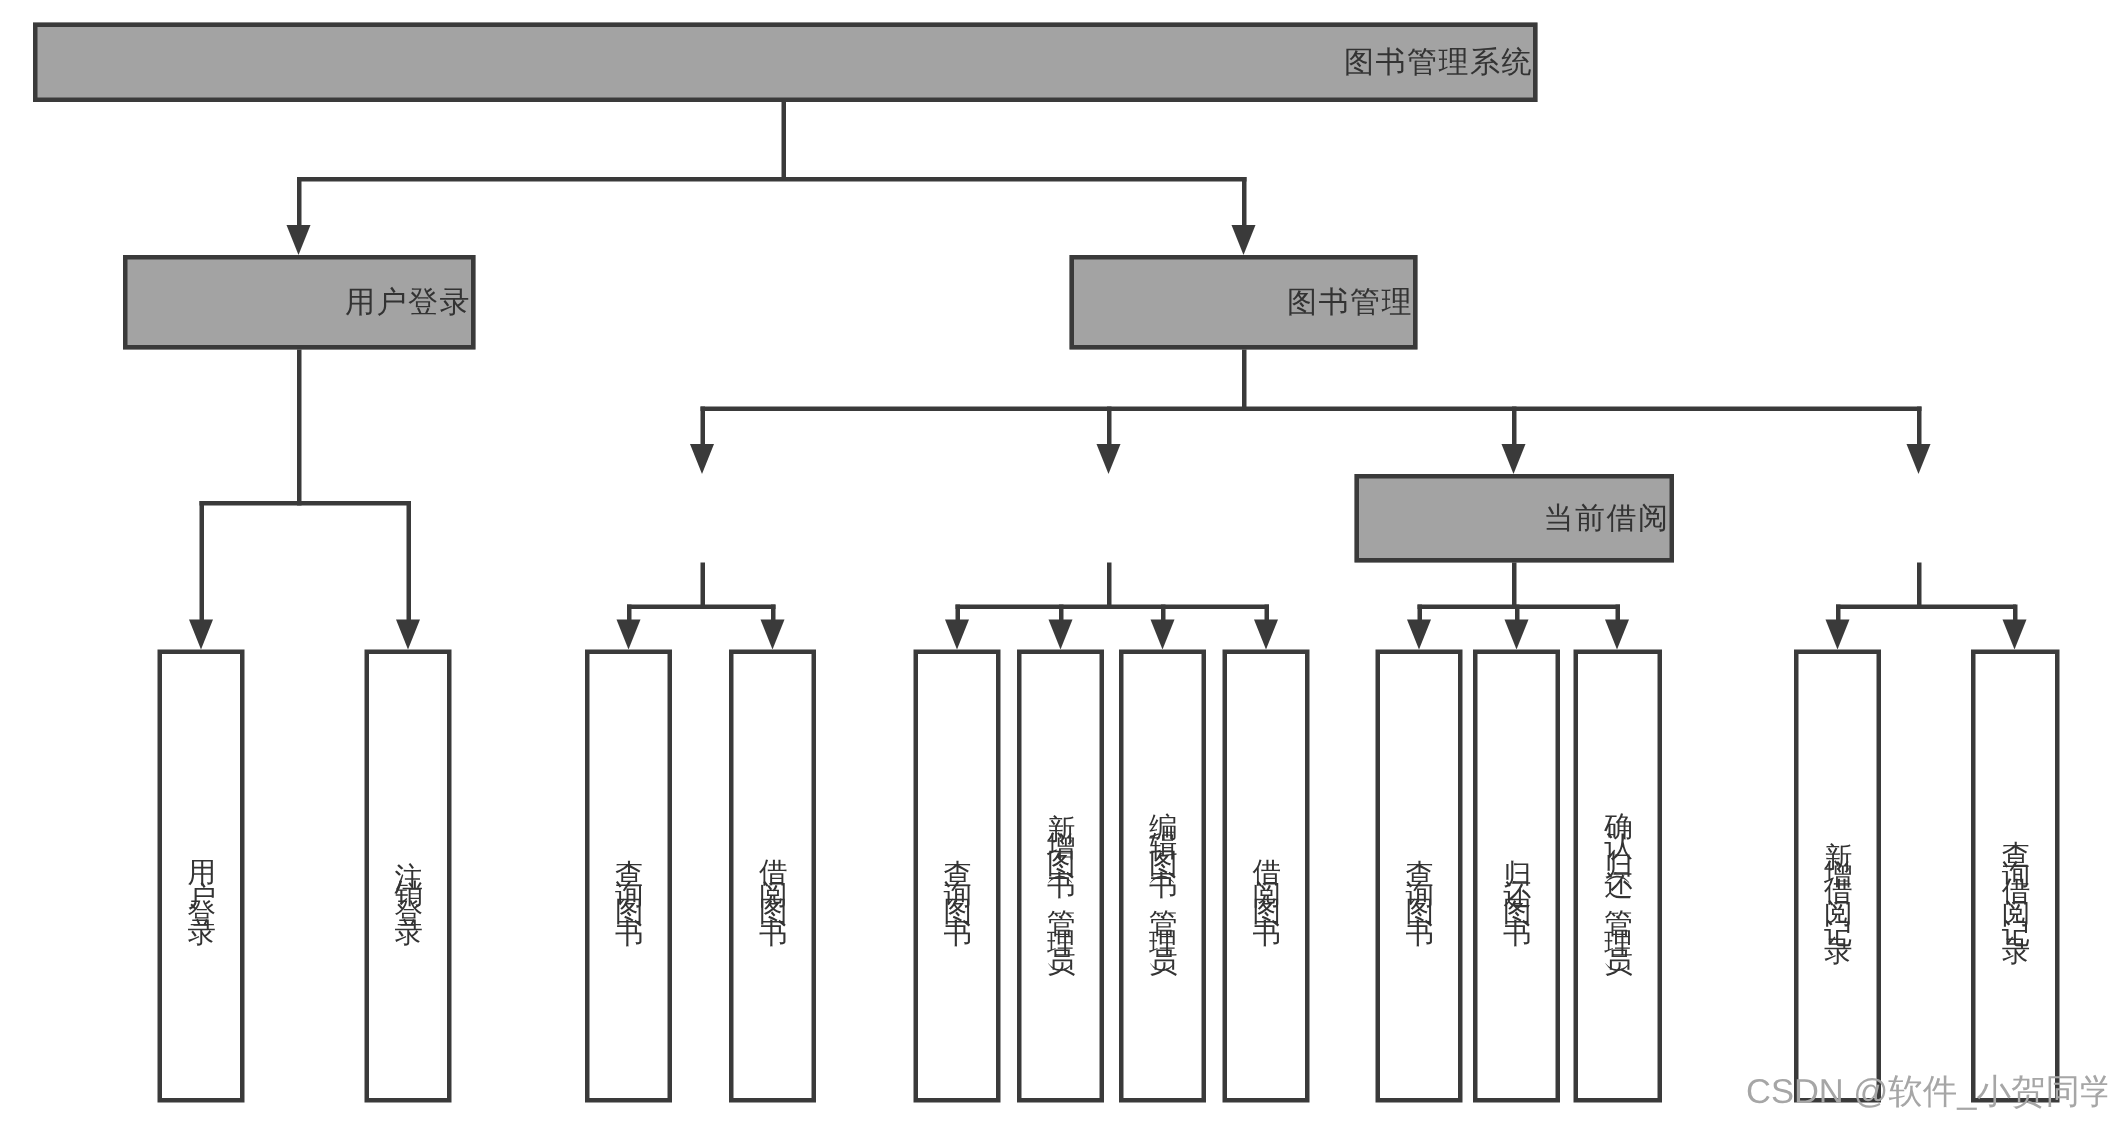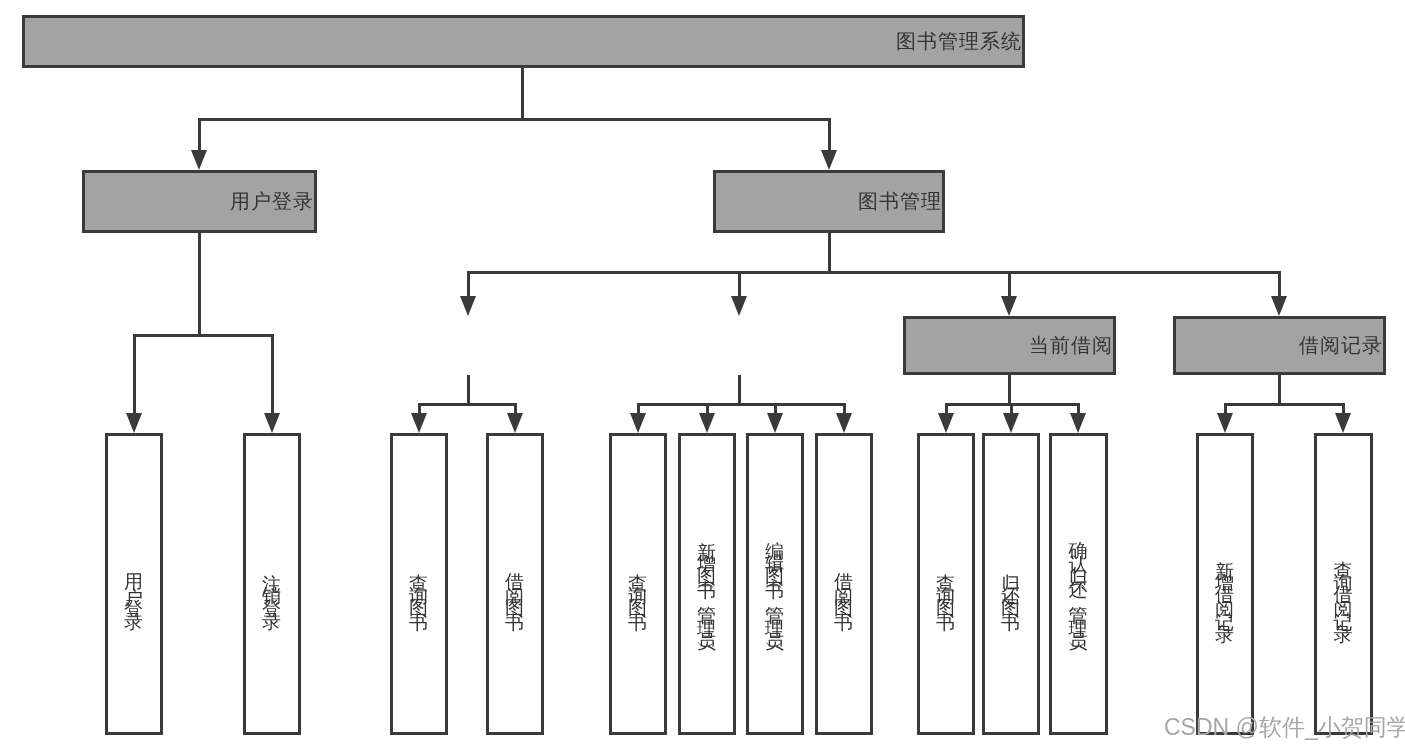--- a/index.html
+++ b/index.html
@@ -78,23 +78,20 @@
   <div class="vline" style="left:738px;top:271px;height:27px;"></div>
   <div class="arrow" style="left:731px;top:296px;"></div>
   <div class="vline" style="left:1008px;top:271px;height:27px;"></div>
   <div class="arrow" style="left:1001px;top:296px;"></div>
   <div class="vline" style="left:1278px;top:271px;height:27px;"></div>
   <div class="arrow" style="left:1271px;top:296px;"></div>
 
   <div class="node b-current">
     <span>当前借阅</span>
   </div>
-  <div class="node b-records">
-    <span>借阅记录</span>
-  </div>
 
   <div class="vline" style="left:467px;top:375px;height:31px;"></div>
   <div class="hline" style="left:418px;top:403px;width:99px;"></div>
   <div class="vline" style="left:418px;top:403px;height:12px;"></div>
   <div class="arrow" style="left:411px;top:413px;"></div>
   <div class="vline" style="left:514px;top:403px;height:12px;"></div>
   <div class="arrow" style="left:507px;top:413px;"></div>
 
   <div class="vline" style="left:738px;top:375px;height:31px;"></div>
   <div class="hline" style="left:637px;top:403px;width:209px;"></div>

